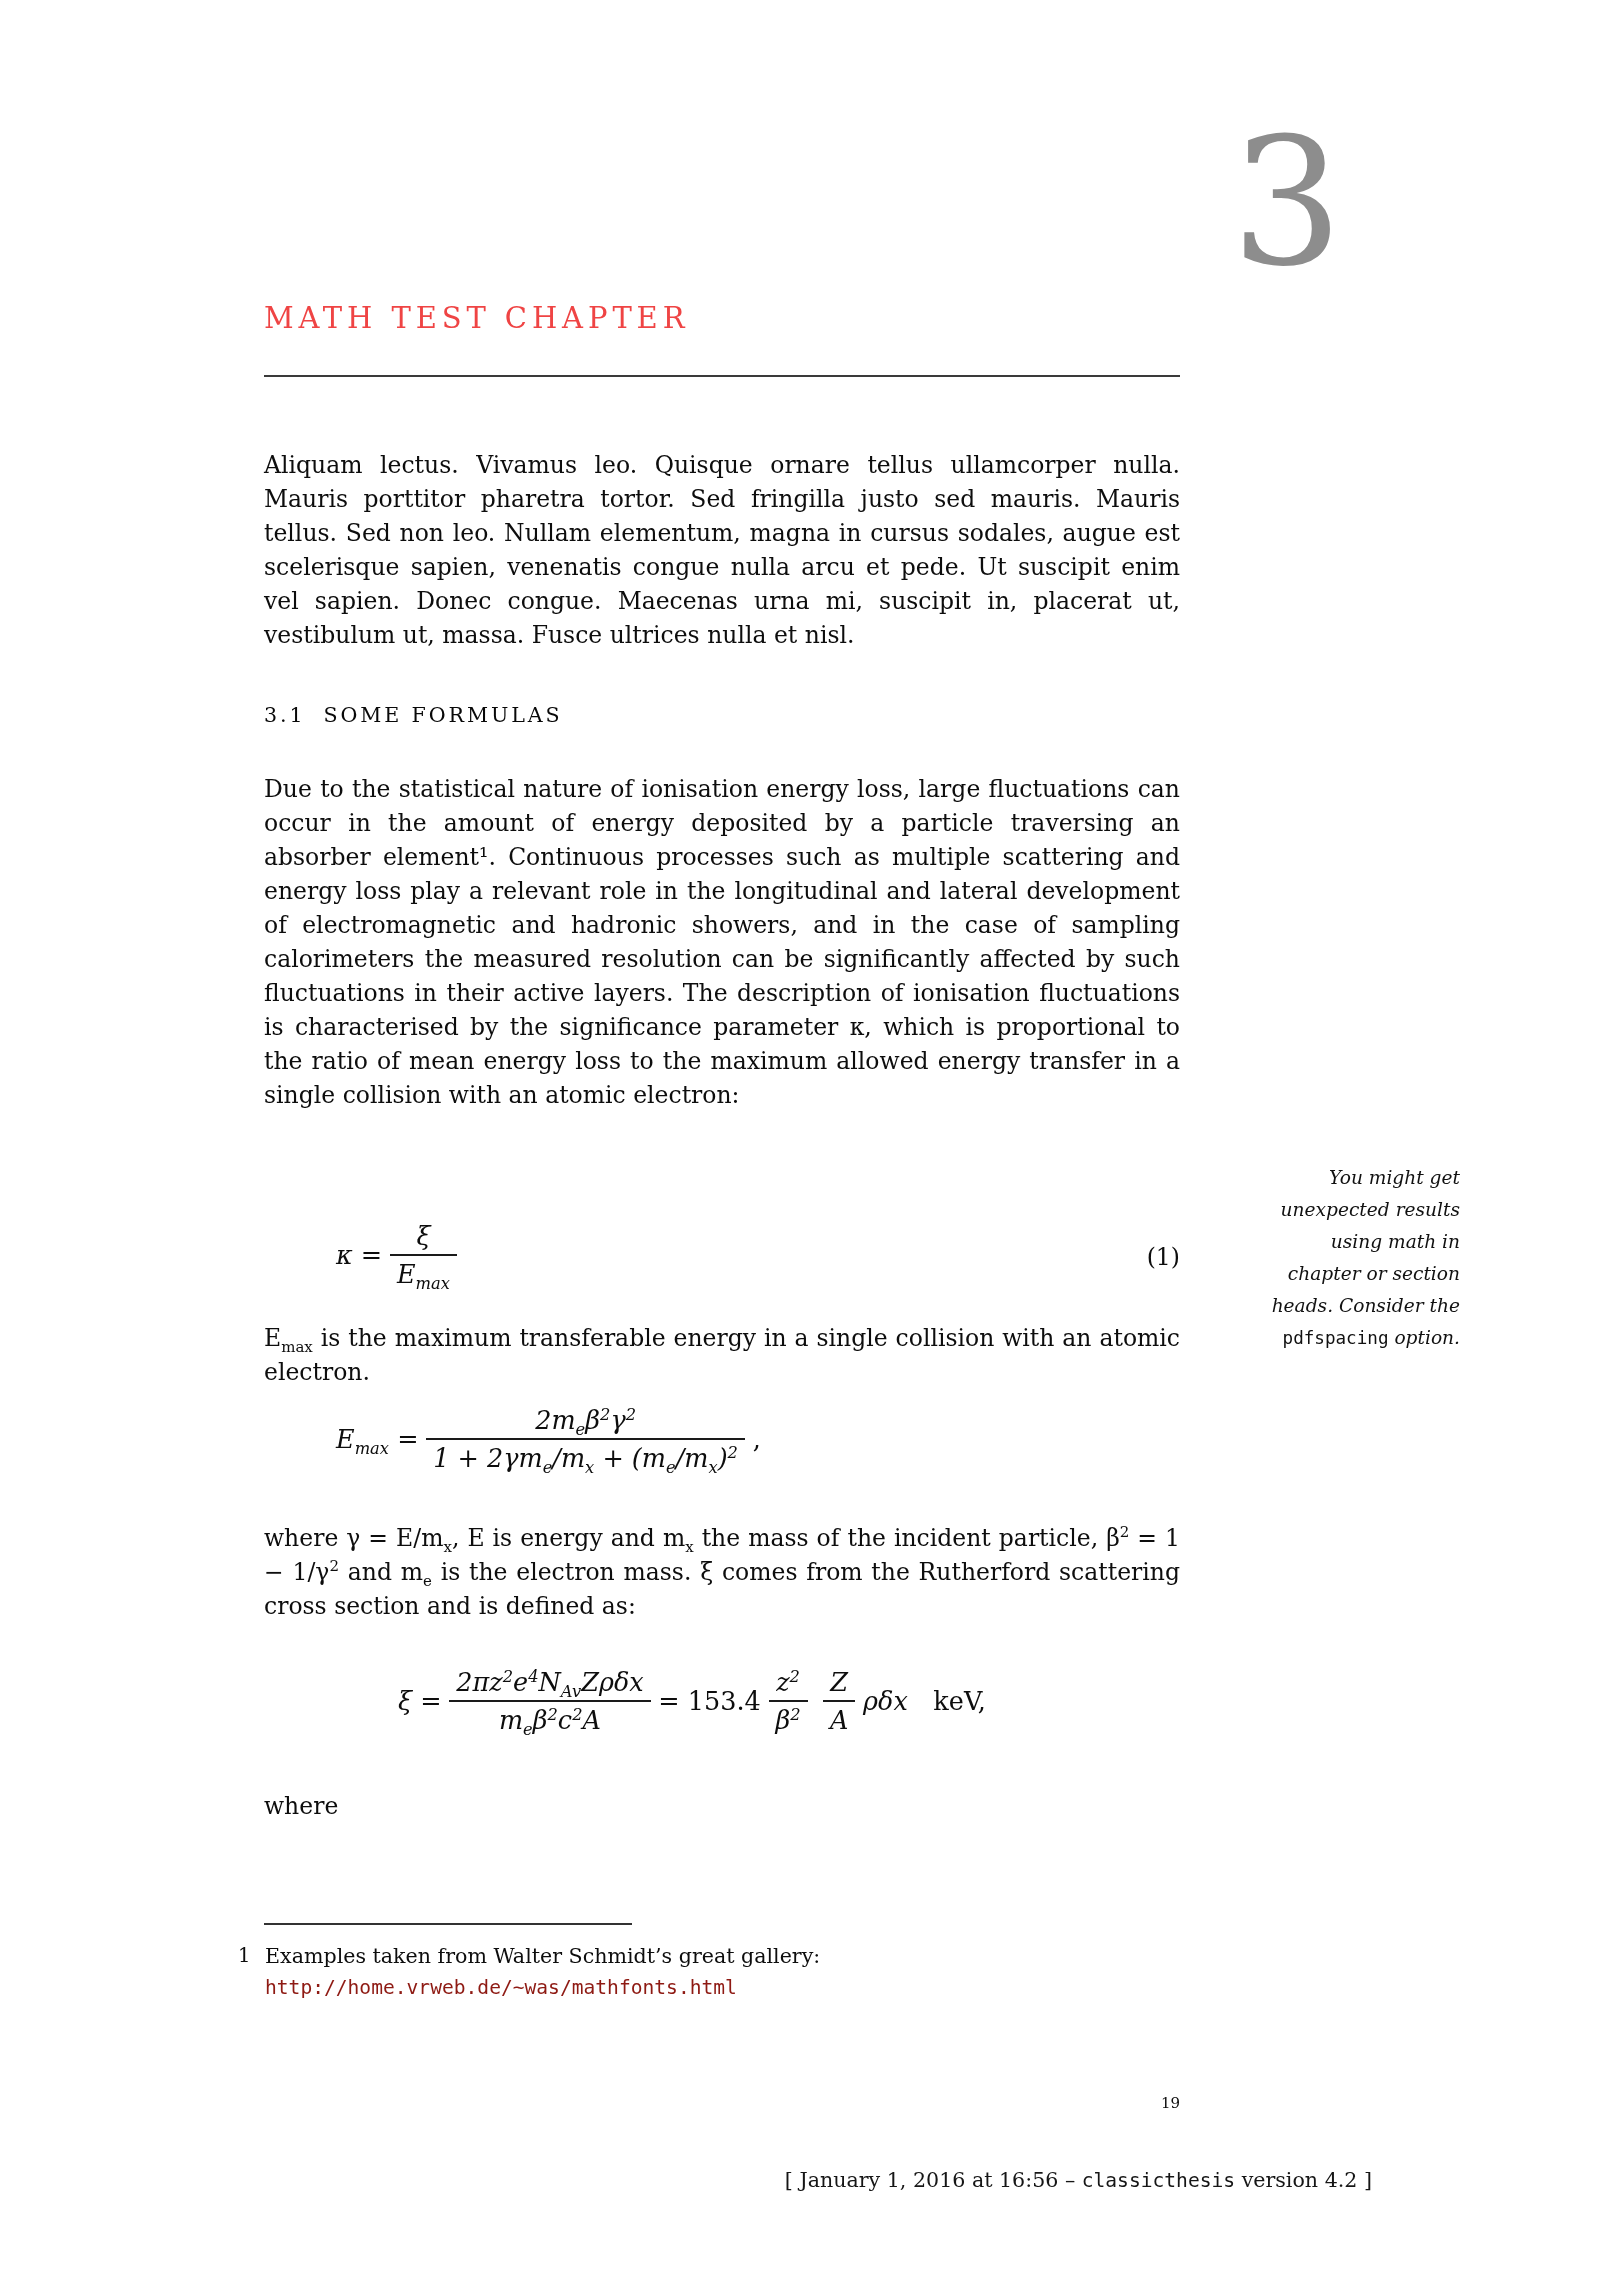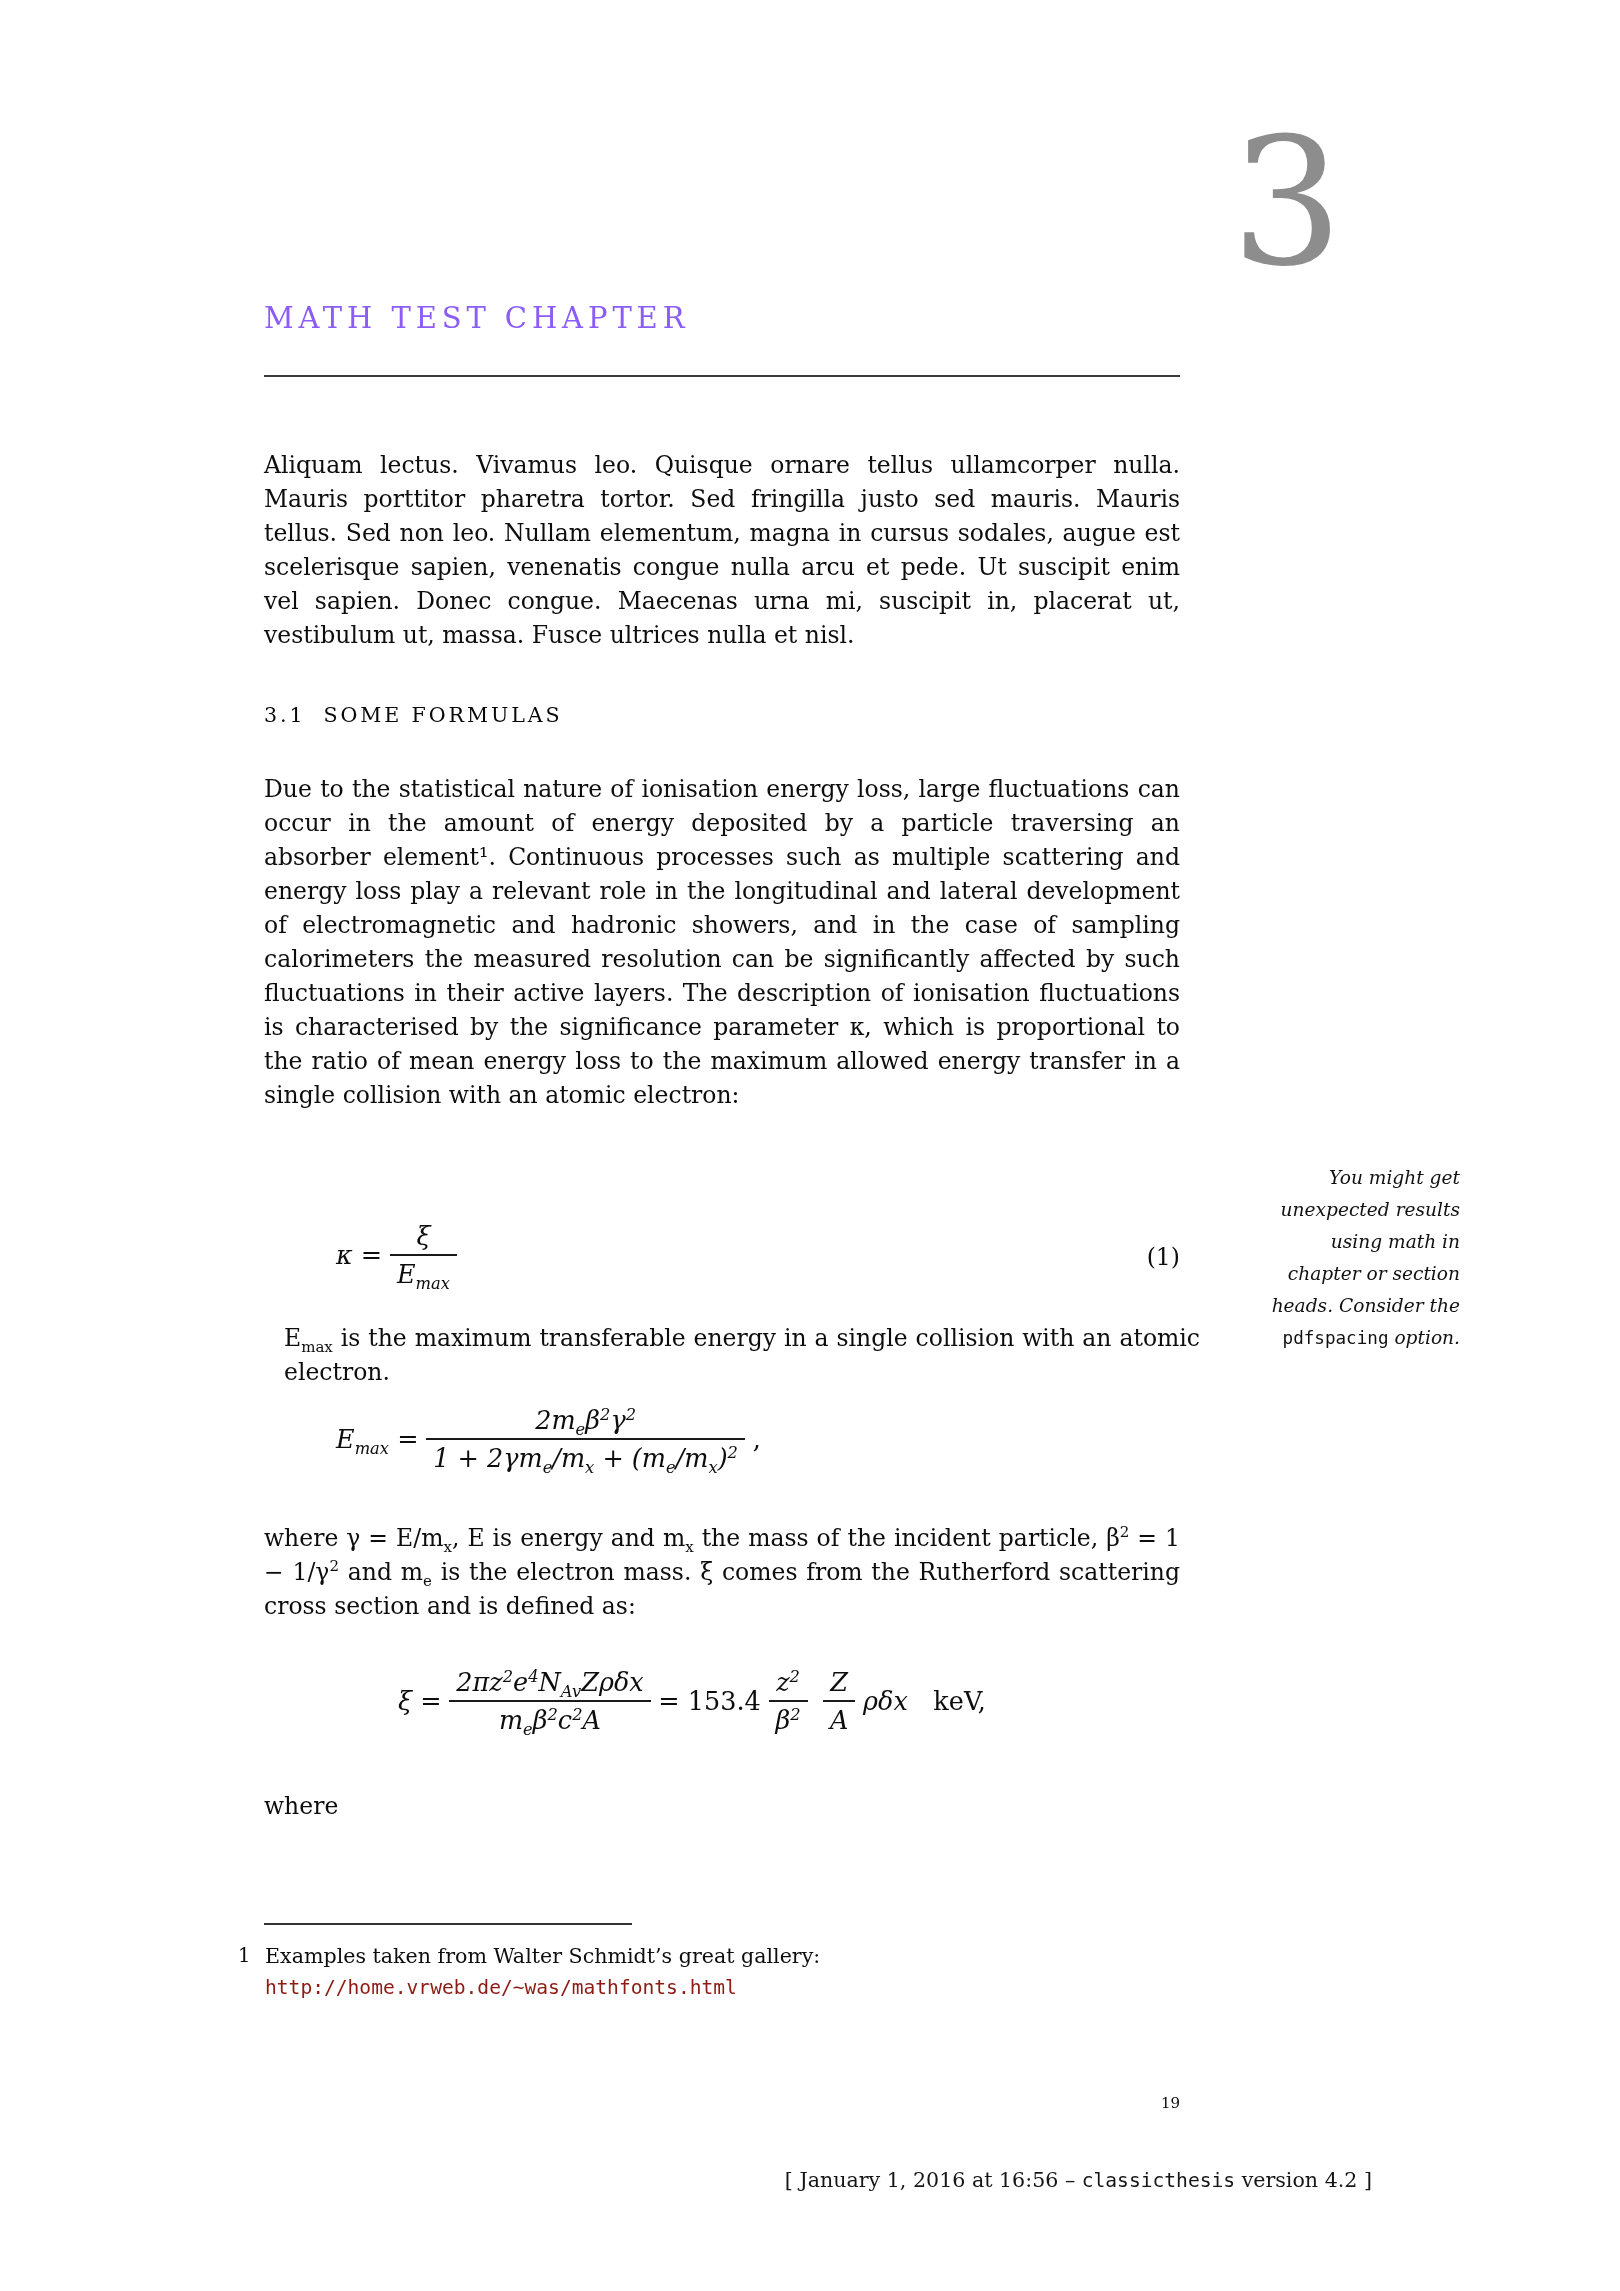--- a/index.html
+++ b/index.html
@@ -14,41 +14,41 @@
   
   .chapter-number{
     position:absolute;left:1231px;top:116px;
     font-size:176px;line-height:176px;
     color:#8d8d8d;
   }
   .chapter-title{
     position:absolute;left:264px;top:302px;
     font-size:29px;line-height:33px;
     letter-spacing:4.9px;
-    color:#8b5cf6;
+    color:#ef4444;
   }
   .chapter-rule{
     position:absolute;left:264px;top:375px;
     width:916px;height:2px;background:#3a3a3a;
   }
   
   .para{
     position:absolute;left:264px;width:916px;
     font-size:23.5px;line-height:34px;
     text-align:justify;
   }
   .p1{top:419px;margin-top:29px;}
   .p2{top:772px;}
   .section-heading{
     position:absolute;left:264px;top:703px;
     font-size:20.6px;letter-spacing:2.9px;
     display:flex;gap:18px;
     color:#080808;
   }
-  .emax-para{top:1321px;margin-left:20px;}
+  .emax-para{top:1321px;}
   .gamma-para{top:1521px;}
   .where-label{
     position:absolute;left:264px;top:1768px;
     font-size:23.5px;
     margin-top:24px;
   }
   
   .eq{
     position:absolute;
     display:flex;align-items:center;

